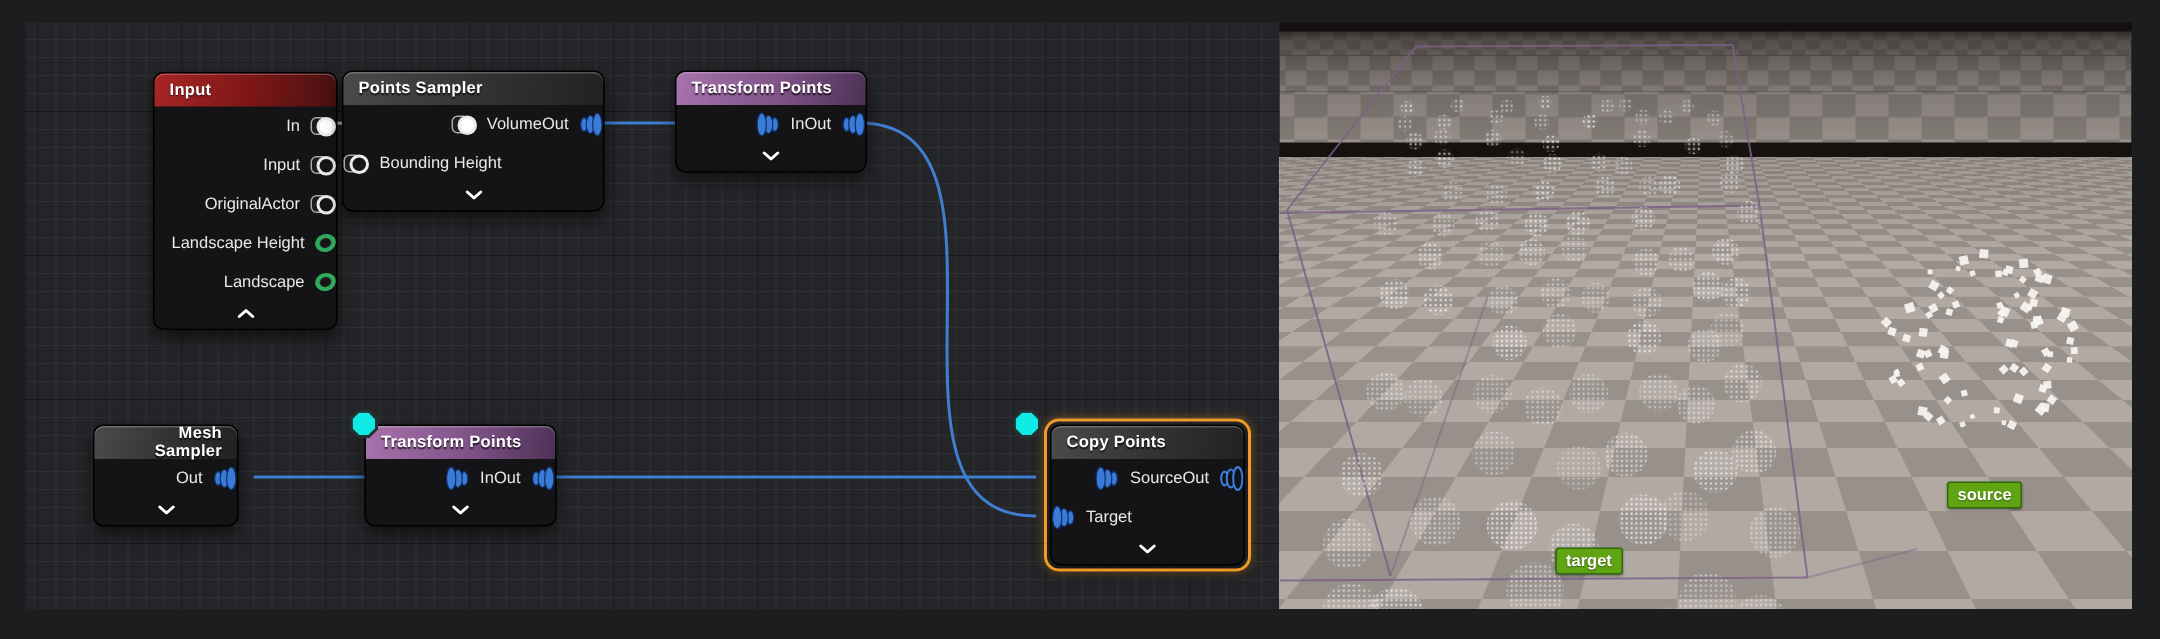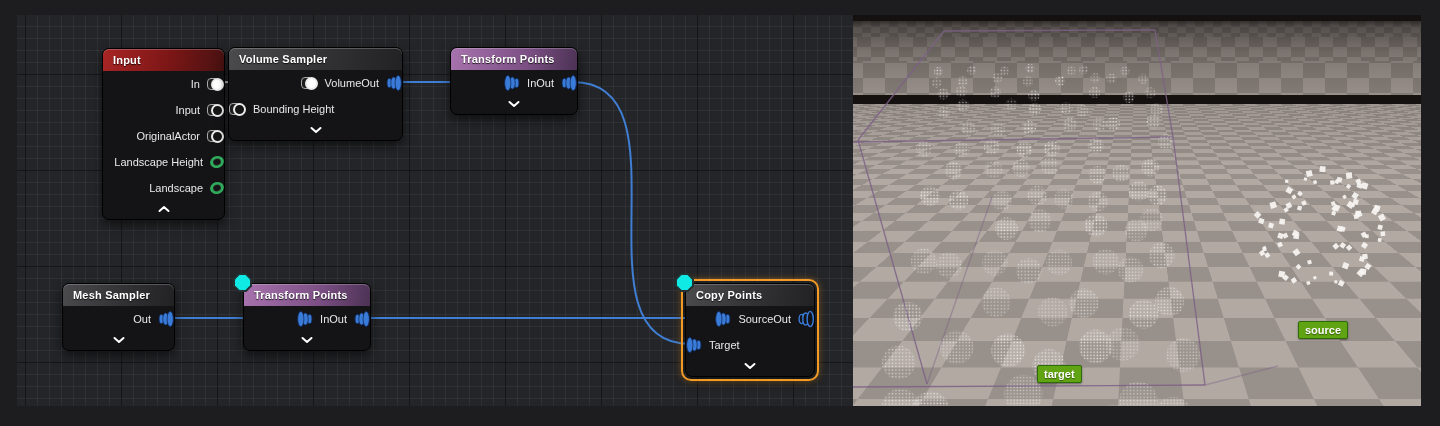--- a/index.html
+++ b/index.html
@@ -131,21 +131,21 @@
           </span>
         </div>
         <div class="chev-row">
           <svg width="12" height="8">
             <polyline points="1.5,6 6,2 10.5,6" fill="none" stroke="#fff" stroke-width="2" stroke-linecap="round" stroke-linejoin="round"></polyline>
           </svg>
         </div>
       </div>
       <div class="node" style="left: 211px; top: 32px; width: 175px;">
         <div class="node-header h-dark">
-          <span>Volume Sampler</span>
+          <span>Points Sampler</span>
         </div>
         <div class="pin-row both">
           <span class="pin-group">
             <span class="pc filled">
               <i class="bk"></i>
               <i class="cr"></i>
             </span>
             <span>Volume</span>
           </span>
           <span class="pin-group">
@@ -193,21 +193,21 @@
               <ellipse cx="12.2" cy="9" rx="3.1" ry="7.6" fill="#3b7bd8" stroke="#0f2f66" stroke-width="0.8"></ellipse>
             </svg>
           </span>
         </div>
         <div class="chev-row">
           <svg width="12" height="8">
             <polyline points="1.5,2 6,6 10.5,2" fill="none" stroke="#fff" stroke-width="2" stroke-linecap="round" stroke-linejoin="round"></polyline>
           </svg>
         </div>
       </div>
-      <div class="node" style="left: 45px; top: 268px; width: 113px;">
+      <div class="node" style="left: 45px; top: 268px; width: 97px; text-align: right;">
         <div class="node-header h-dark">
           <span>Mesh Sampler</span>
         </div>
         <div class="pin-row right-only">
           <span class="pin-group">
             <span>Out</span>
             <svg width="16" height="18" viewBox="0 0 16 18" class="ppin">
               <ellipse cx="3.4" cy="9" rx="2.3" ry="4.6" fill="#3b7bd8" stroke="#0f2f66" stroke-width="0.8"></ellipse>
               <ellipse cx="7.6" cy="9" rx="2.8" ry="6" fill="#3b7bd8" stroke="#0f2f66" stroke-width="0.8"></ellipse>
               <ellipse cx="12.2" cy="9" rx="3.1" ry="7.6" fill="#3b7bd8" stroke="#0f2f66" stroke-width="0.8"></ellipse>
@@ -242,21 +242,21 @@
             </svg>
           </span>
         </div>
         <div class="chev-row">
           <svg width="12" height="8">
             <polyline points="1.5,2 6,6 10.5,2" fill="none" stroke="#fff" stroke-width="2" stroke-linecap="round" stroke-linejoin="round"></polyline>
           </svg>
         </div>
       </div>
       <div class="marker" style="left: 216px; top: 258px;"></div>
-      <div class="node selected" style="left: 668px; top: 268px; width: 130px;">
+      <div class="node selected" style="left: 683px; top: 268px; width: 130px;">
         <div class="node-header h-dark">
           <span>Copy Points</span>
         </div>
         <div class="pin-row both">
           <span class="pin-group">
             <svg width="16" height="18" viewBox="0 0 16 18" class="ppin flip">
               <ellipse cx="3.4" cy="9" rx="2.3" ry="4.6" fill="#3b7bd8" stroke="#0f2f66" stroke-width="0.8"></ellipse>
               <ellipse cx="7.6" cy="9" rx="2.8" ry="6" fill="#3b7bd8" stroke="#0f2f66" stroke-width="0.8"></ellipse>
               <ellipse cx="12.2" cy="9" rx="3.1" ry="7.6" fill="#3b7bd8" stroke="#0f2f66" stroke-width="0.8"></ellipse>
             </svg>

